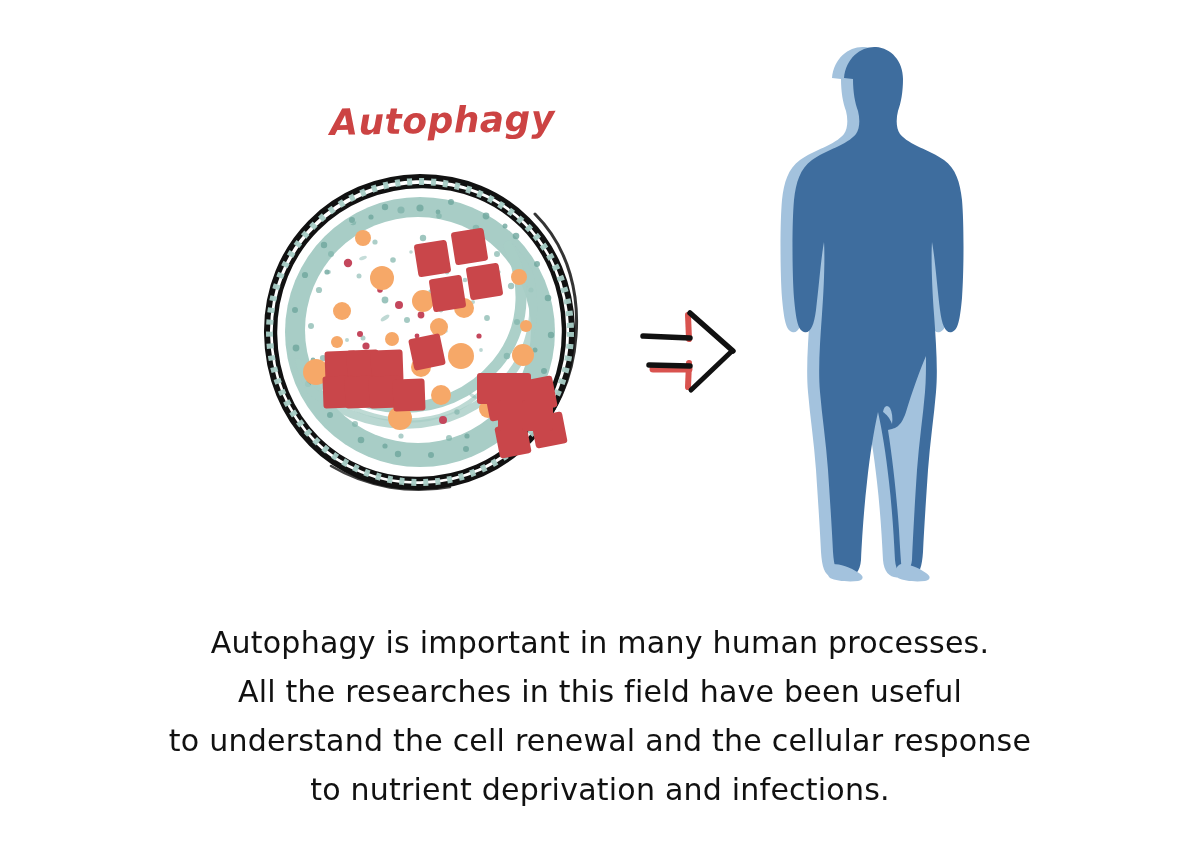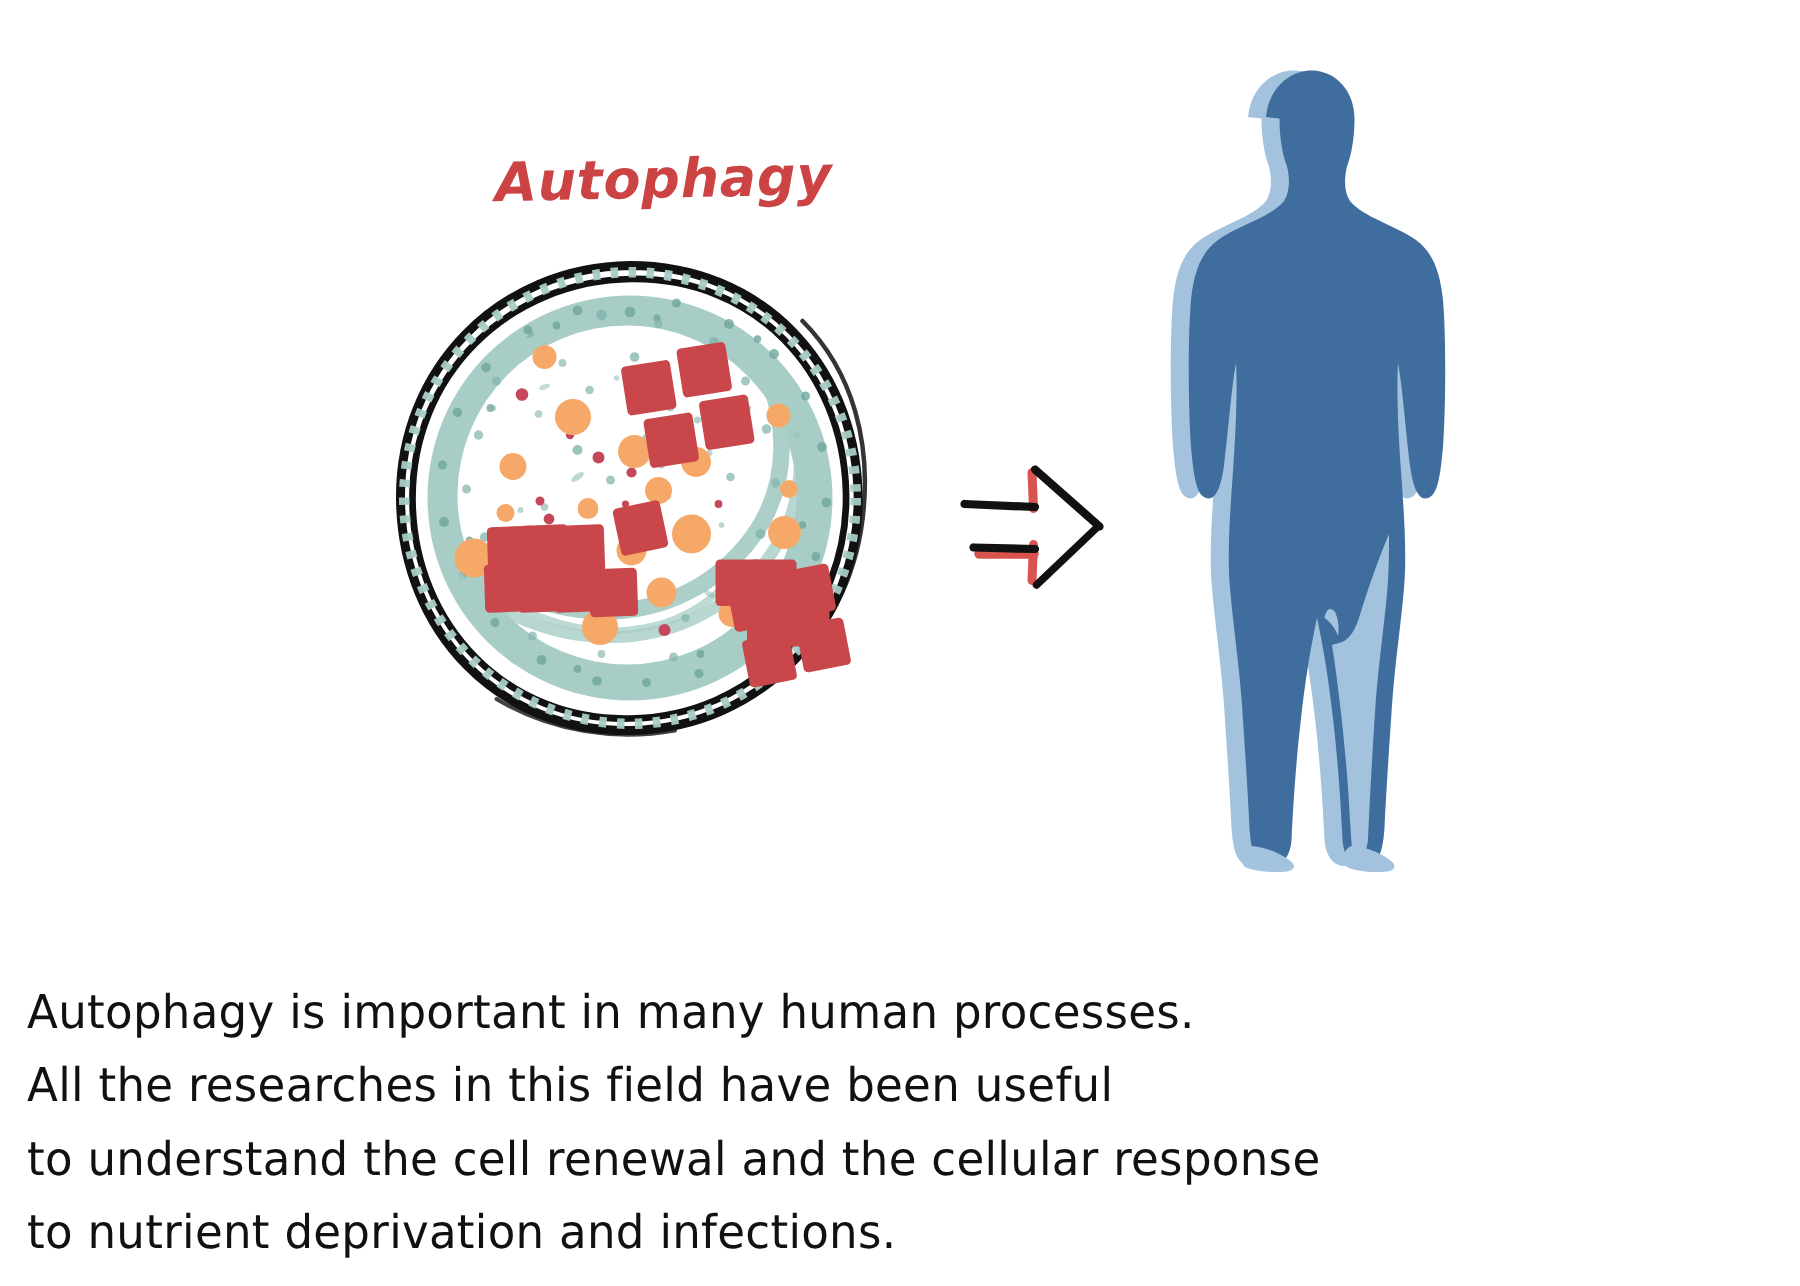--- a/index.html
+++ b/index.html
@@ -49,27 +49,27 @@
   #human-figure { left: 760px; top: 30px;  width: 200px; height: 565px; }
 
   .fig svg { display: block; width: 100%; height: 100%; overflow: visible; }
 
   
   #caption {
     position: absolute;
     left: 0;
     top: 618px;
     width: 1200px;
+    text-align: center;
     color: #111111;
     font-family: "DejaVu Sans", sans-serif;
     font-size: 31px;
     font-weight: 400;
     line-height: 49px;
     letter-spacing: 0.2px;
-    margin-top: 33px;
   }
   #caption .cap-line {
     display: block;
     white-space: nowrap;
     transform: scaleX(0.97);
   }
 </style>
 </head>
 <body>
 

